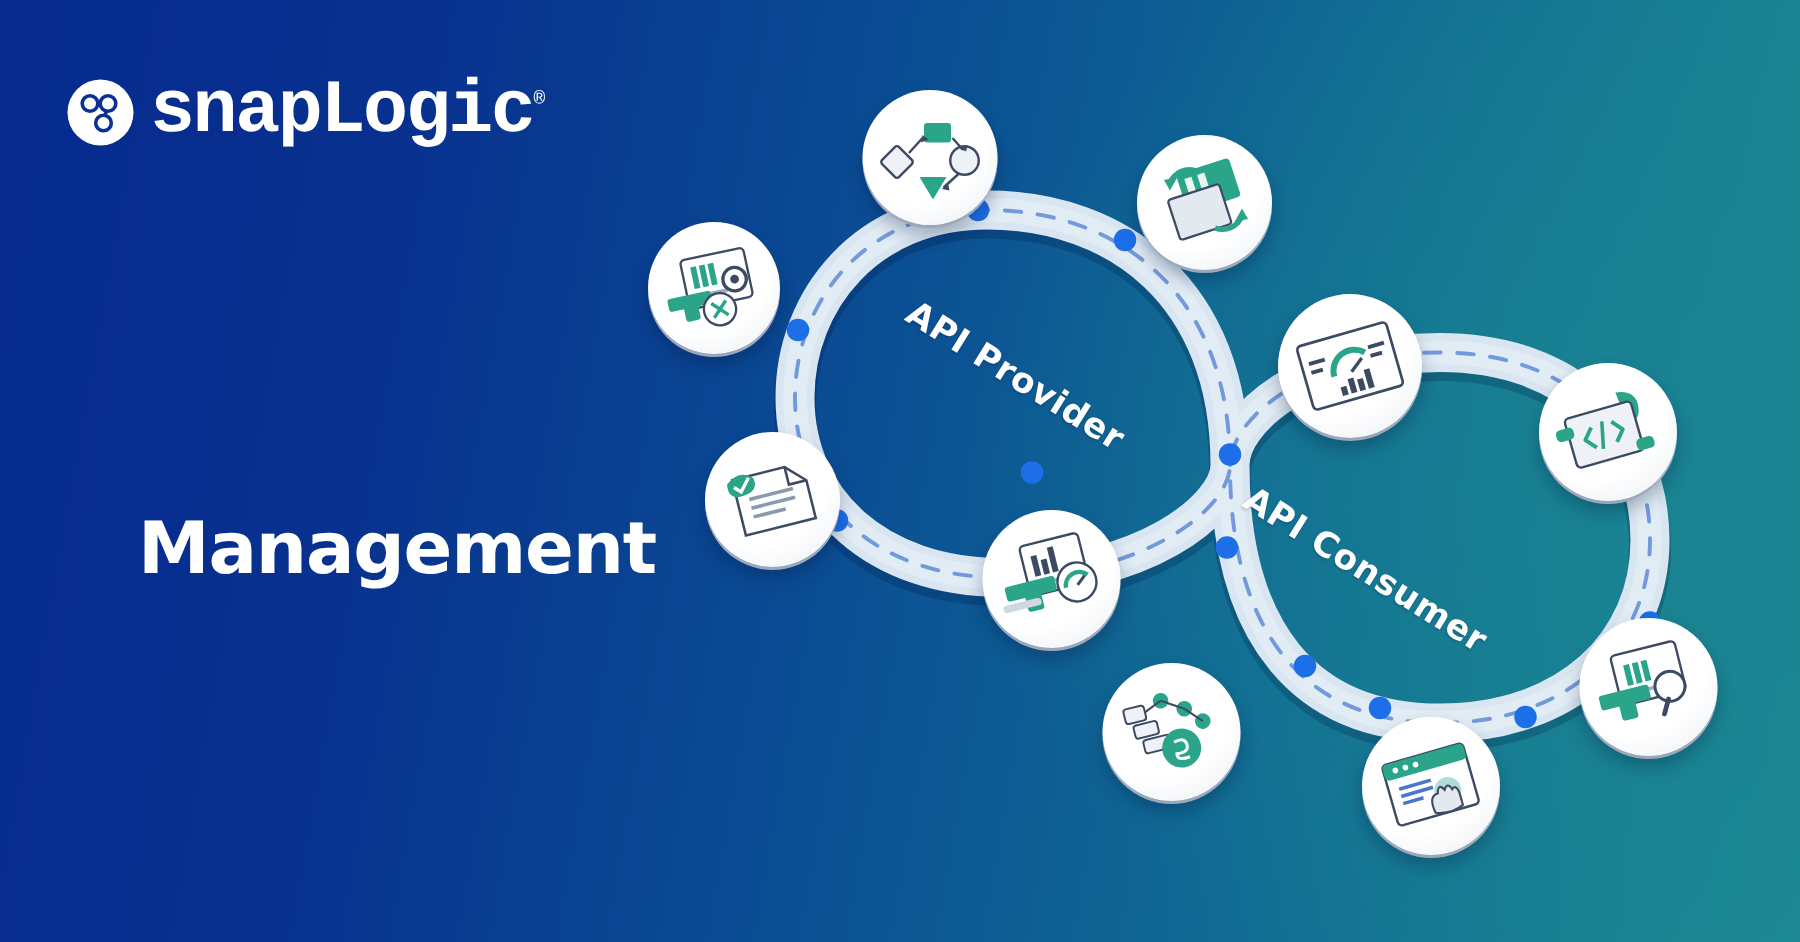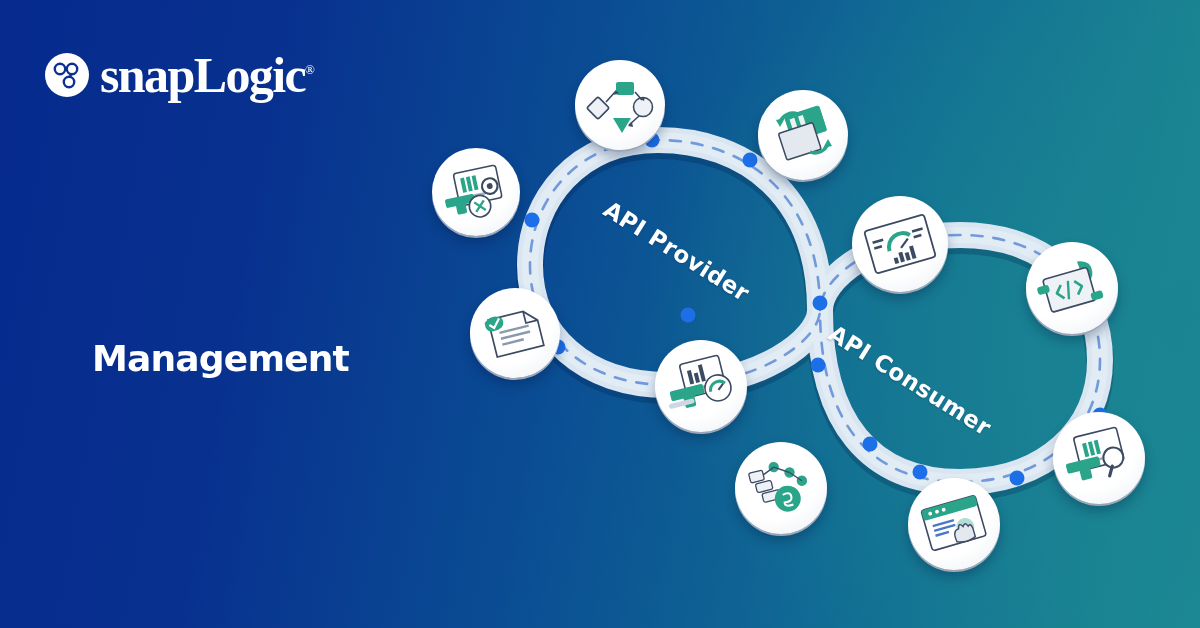--- a/index.html
+++ b/index.html
@@ -29,42 +29,42 @@
     display:flex; align-items:center; justify-content:center;
     flex:0 0 auto;
   }
   .logo-word {
     color:#ffffff;
     font-size:50px;
     font-weight:700;
     letter-spacing:-1.6px;
     line-height:1;
     position:relative;
-    font-family:Liberation Serif, serif;
+    font-family:Liberation Mono, monospace;
   }
   .logo-reg {
     font-size:13px;
     vertical-align:super;
     font-weight:400;
     letter-spacing:0;
   }
 
   
   .headline { position:absolute; left:92px; top:330px; }
   .headline .l1 {
     color:#ffffff;
     font-size:76px;
     font-weight:700;
     line-height:1.02;
     letter-spacing:-0.5px;
     font-family:"DejaVu Sans", sans-serif;
   }
   .headline .l2 {
     color:#ffffff;
-    font-size:36px;
+    font-size:48px;
     font-weight:700;
     line-height:1.18;
     letter-spacing:-0.8px;
     margin-top:8px;
     font-family:"DejaVu Sans", sans-serif;
   }
 
   
   .illustration {
     position:absolute;

